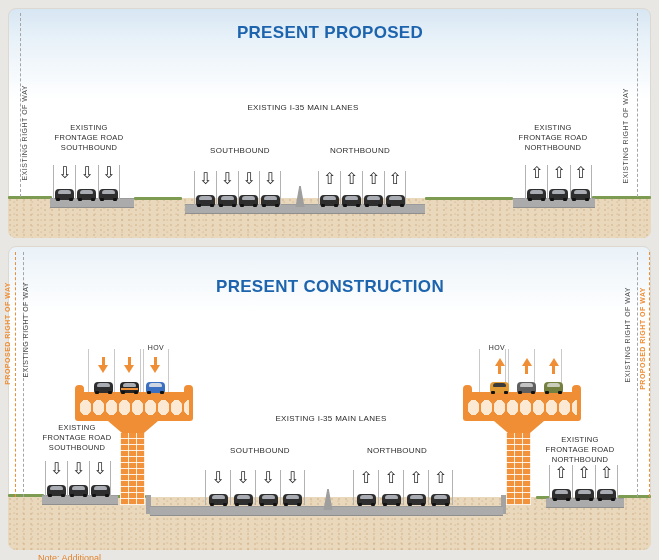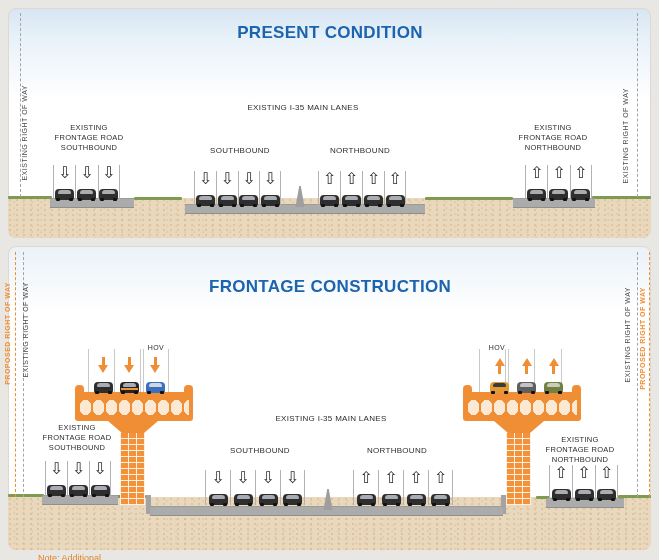--- a/index.html
+++ b/index.html
@@ -93,21 +93,21 @@
     <div class="road" style="left:50px;top:198px;width:84px;height:8px;"></div>
     <div class="road" style="left:185px;top:204px;width:240px;height:8px;"></div>
     <div class="road" style="left:513px;top:198px;width:82px;height:8px;"></div>
     <div class="median" style="left:295px;top:186px;width:10px;height:21px;"></div>
 
     <div class="vdash" style="left:20px;top:13px;height:184px;"></div>
     <div class="vlabel" style="left:21px;top:85px;">EXISTING RIGHT OF WAY</div>
     <div class="vdash" style="left:637px;top:13px;height:184px;"></div>
     <div class="vlabel" style="left:622px;top:88px;">EXISTING RIGHT OF WAY</div>
 
-    <div class="title" style="left:170px;top:23px;width:320px;">PRESENT CONDITION</div>
+    <div class="title" style="left:170px;top:23px;width:320px;">PRESENT PROPOSED</div>
     <div class="lbl" style="left:203px;top:103px;width:200px;">EXISTING I-35 MAIN LANES</div>
     <div class="lbl" style="left:190px;top:146px;width:100px;">SOUTHBOUND</div>
     <div class="lbl" style="left:310px;top:146px;width:100px;">NORTHBOUND</div>
     <div class="lbl small" style="left:39px;top:123px;width:100px;">EXISTING
 FRONTAGE ROAD
 SOUTHBOUND</div>
     <div class="lbl small" style="left:503px;top:123px;width:100px;">EXISTING
 FRONTAGE ROAD
 NORTHBOUND</div>
 
@@ -251,21 +251,21 @@
 
     <div class="vdash orange" style="left:15px;top:252px;height:245px;"></div>
     <div class="vdash" style="left:23px;top:252px;height:245px;"></div>
     <div class="vlabel orange" style="left:4px;top:282px;">PROPOSED RIGHT OF WAY</div>
     <div class="vlabel" style="left:22px;top:282px;">EXISTING RIGHT OF WAY</div>
     <div class="vdash" style="left:637px;top:252px;height:245px;"></div>
     <div class="vdash orange" style="left:649px;top:252px;height:245px;"></div>
     <div class="vlabel" style="left:624px;top:287px;">EXISTING RIGHT OF WAY</div>
     <div class="vlabel orange" style="left:639px;top:287px;">PROPOSED RIGHT OF WAY</div>
 
-    <div class="title" style="left:170px;top:277px;width:320px;">FRONTAGE CONSTRUCTION</div>
+    <div class="title" style="left:170px;top:277px;width:320px;">PRESENT CONSTRUCTION</div>
     <div class="lbl" style="left:231px;top:414px;width:200px;">EXISTING I-35 MAIN LANES</div>
     <div class="lbl" style="left:210px;top:446px;width:100px;">SOUTHBOUND</div>
     <div class="lbl" style="left:347px;top:446px;width:100px;">NORTHBOUND</div>
     <div class="lbl small" style="left:27px;top:423px;width:100px;">EXISTING
 FRONTAGE ROAD
 SOUTHBOUND</div>
     <div class="lbl small" style="left:530px;top:435px;width:100px;">EXISTING
 FRONTAGE ROAD
 NORTHBOUND</div>
 

